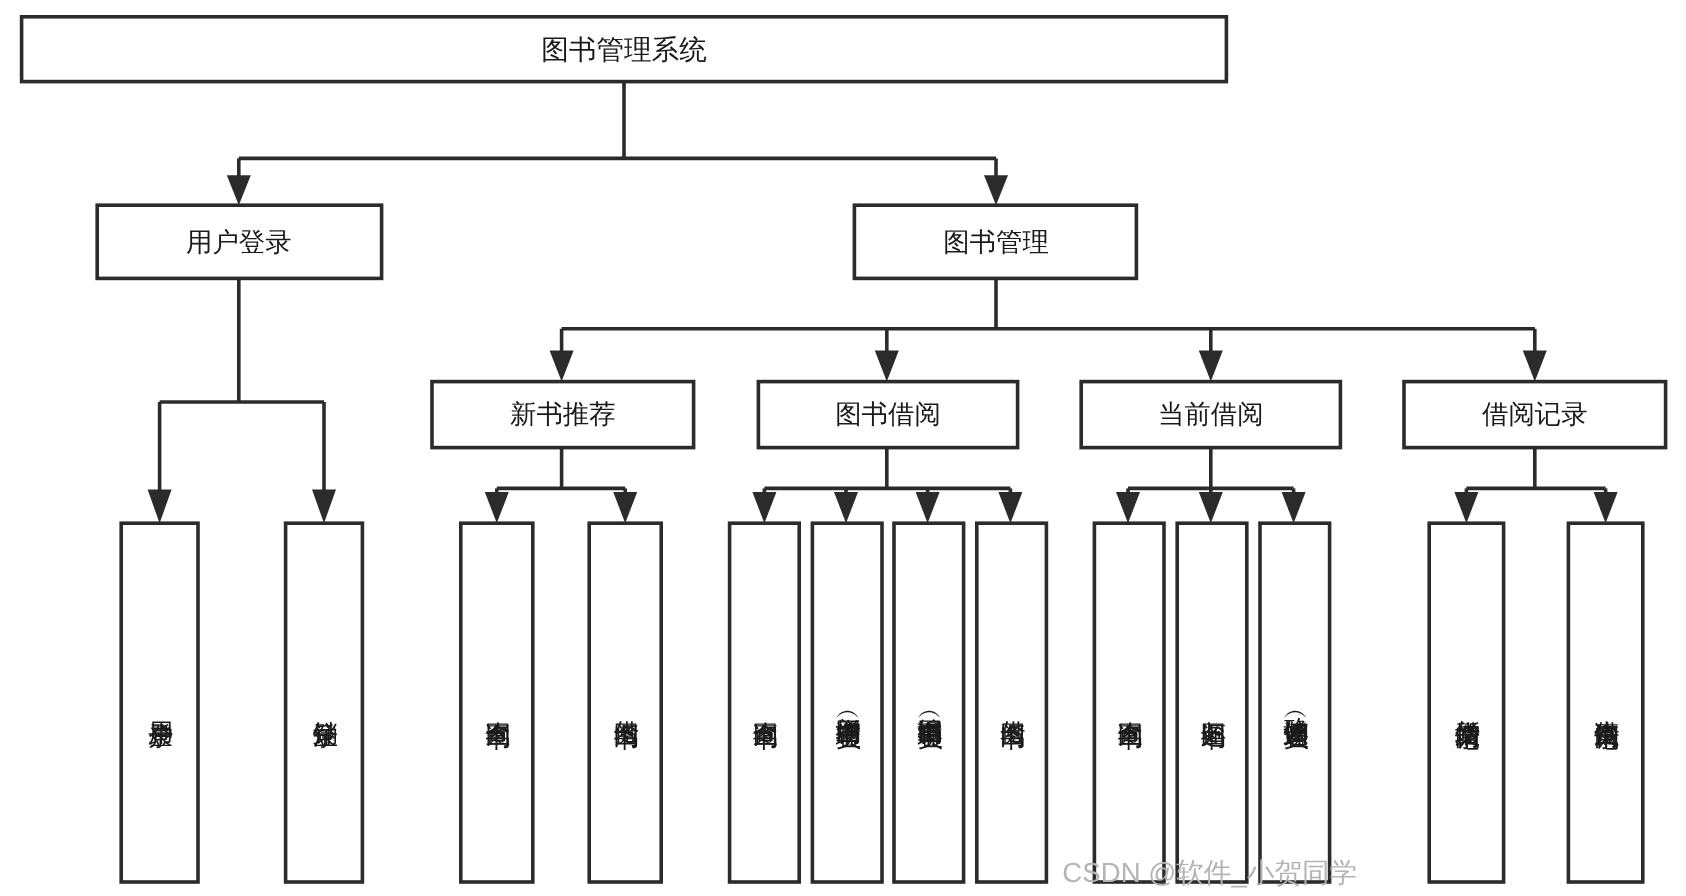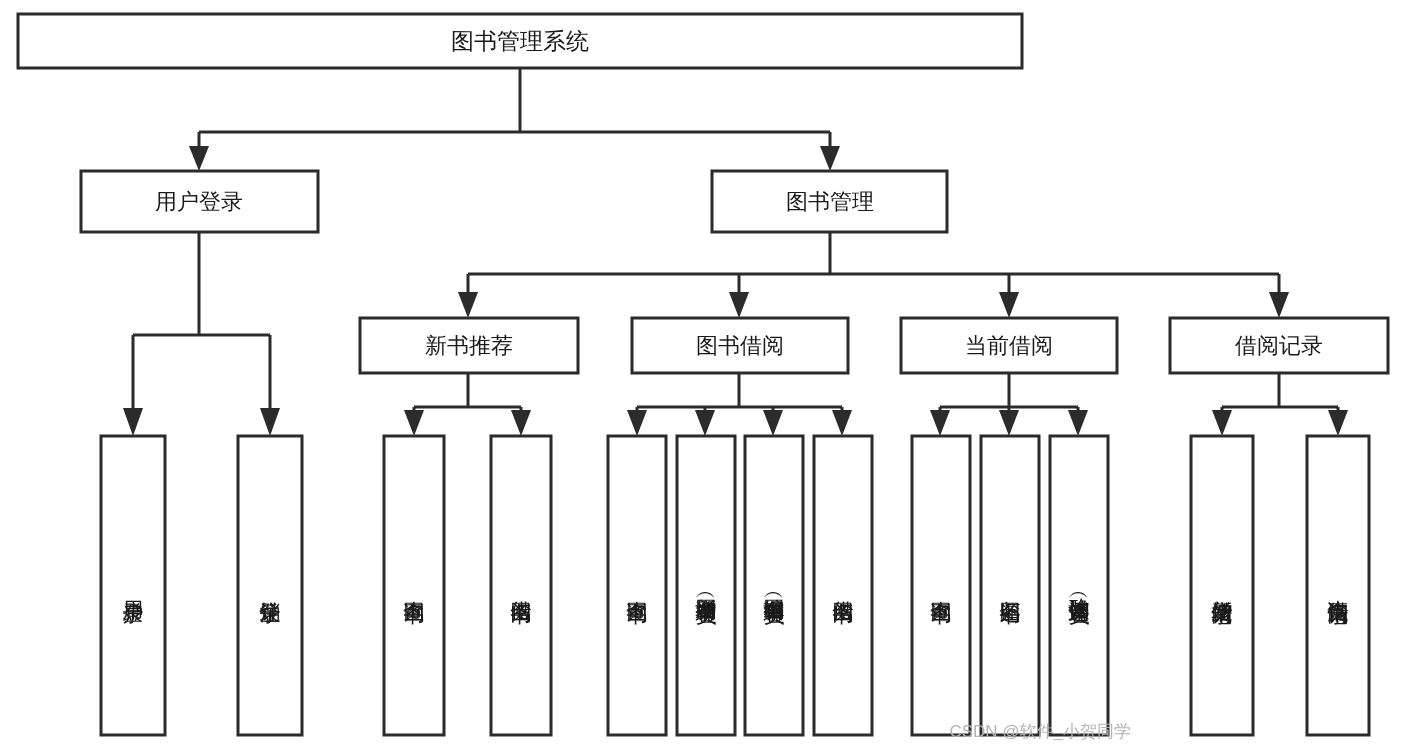--- a/index.html
+++ b/index.html
@@ -73,21 +73,21 @@
     text-align: center;
     white-space: nowrap;
     pointer-events: none;
     user-select: none;
   }
   .watermark {
     position: absolute;
     right: 8px;
     bottom: 4px;
     font-family: "Liberation Sans", "DejaVu Sans", sans-serif;
-    font-size: 17px;
+    font-size: 23px;
     color: #b4b4b4;
     white-space: nowrap;
     user-select: none;
   }
 </style>
 </head>
 <body>
 
 <div id="diagram-root">
 

